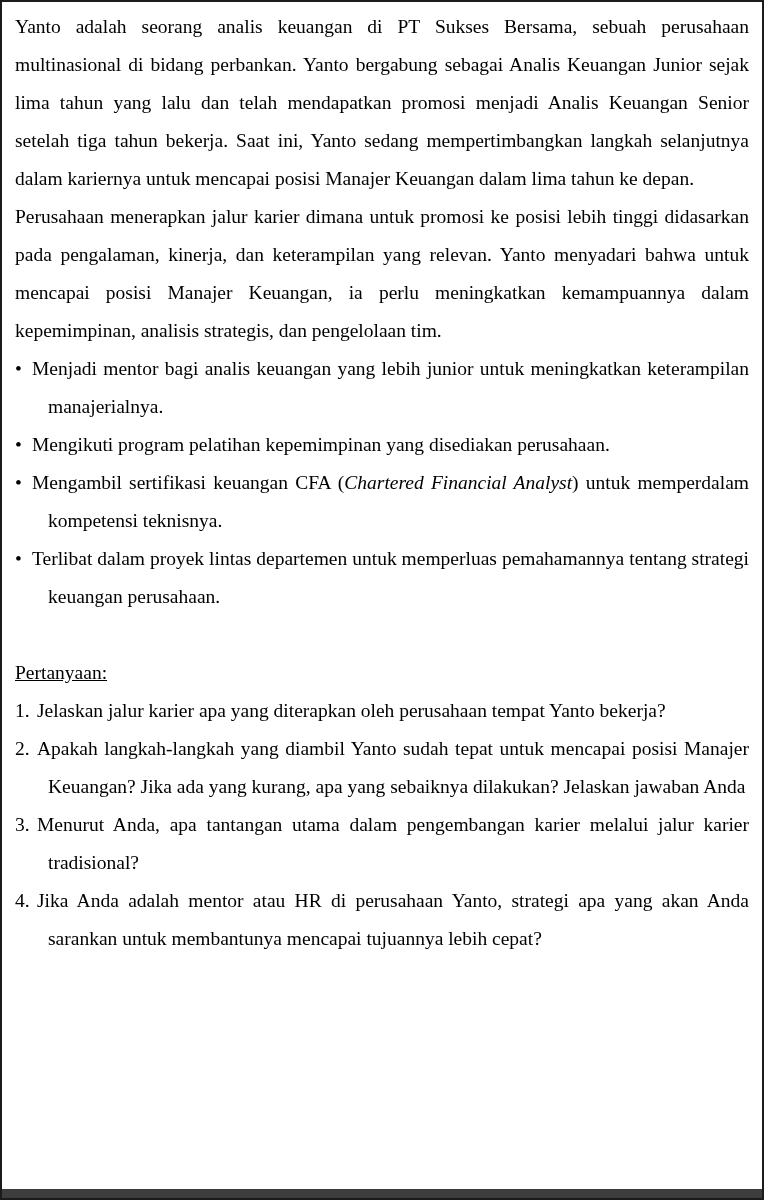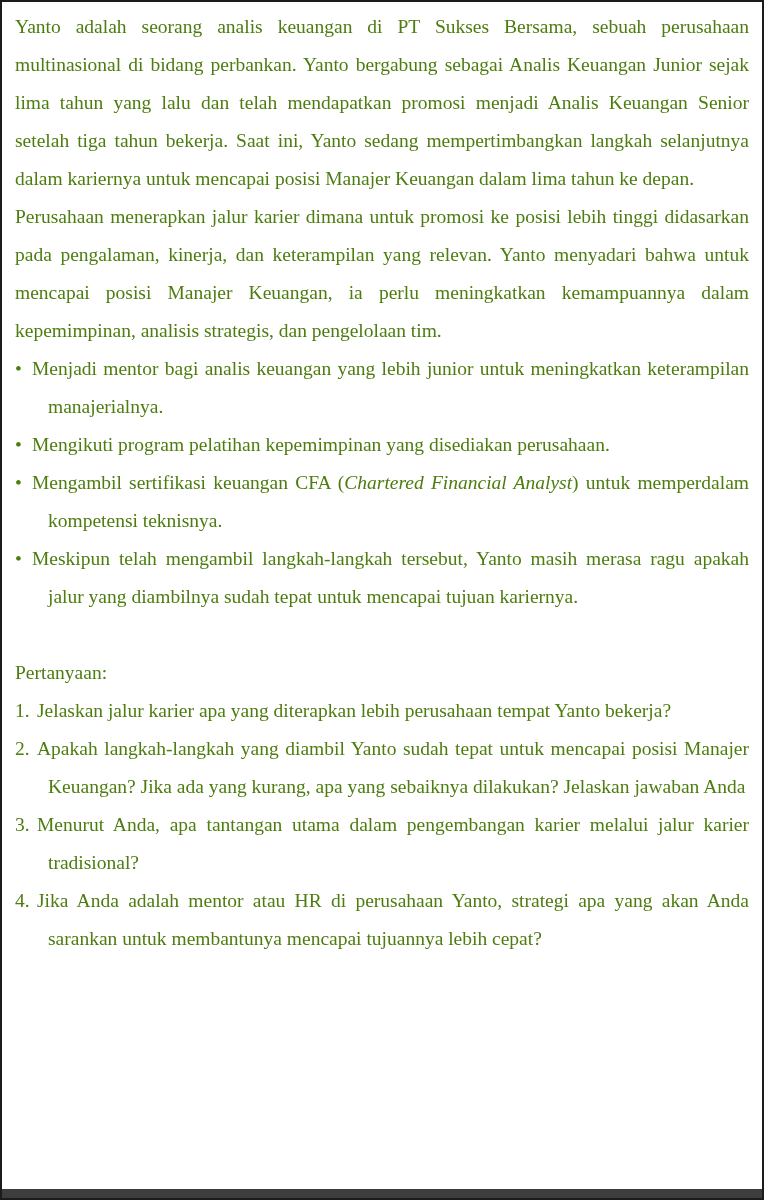--- a/index.html
+++ b/index.html
@@ -10,21 +10,21 @@
   .page {
     position: relative;
     width: 764px;
     height: 1200px;
     box-sizing: border-box;
     border: 2px solid #1b1b1b;
     background: #ffffff;
     font-family: "Liberation Serif", "DejaVu Serif", serif;
     font-size: 19.5px;
     line-height: 38px;
-    color: #4d7c0f;
+    color: #000000;
     overflow: hidden;
   }
   .content {
     box-sizing: border-box;
     padding: 6px 13px 0 13px;
   }
   .para {
     margin: 0;
     text-align: justify;
   }
@@ -41,20 +41,21 @@
     display: inline-block;
     text-indent: 0;
     width: 17px;
   }
   .q-section {
     margin-top: 38px;
   }
   .q-heading {
     margin: 0;
     text-align: left;
+    text-decoration: underline;
   }
   .q-item {
     margin: 0;
     padding-left: 33px;
     text-indent: -33px;
     text-align: justify;
   }
   .q-num {
     display: inline-block;
     text-indent: 0;
@@ -78,26 +79,26 @@
 <div class="page">
   <div class="content">
 
     <p class="para">Yanto adalah seorang analis keuangan di PT Sukses Bersama, sebuah perusahaan multinasional di bidang perbankan. Yanto bergabung sebagai Analis Keuangan Junior sejak lima tahun yang lalu dan telah mendapatkan promosi menjadi Analis Keuangan Senior setelah tiga tahun bekerja. Saat ini, Yanto sedang mempertimbangkan langkah selanjutnya dalam kariernya untuk mencapai posisi Manajer Keuangan dalam lima tahun ke depan.</p>
     <p class="para">Perusahaan menerapkan jalur karier dimana untuk promosi ke posisi lebih tinggi didasarkan pada pengalaman, kinerja, dan keterampilan yang relevan. Yanto menyadari bahwa untuk mencapai posisi Manajer Keuangan, ia perlu meningkatkan kemampuannya dalam kepemimpinan, analisis strategis, dan pengelolaan tim.</p>
 
     <div class="bullet-list">
       <div class="bullet-item"><span class="bullet-marker">•</span><span>Menjadi mentor bagi analis keuangan yang lebih junior untuk meningkatkan keterampilan manajerialnya.</span></div>
       <div class="bullet-item"><span class="bullet-marker">•</span><span>Mengikuti program pelatihan kepemimpinan yang disediakan perusahaan.</span></div>
       <div class="bullet-item"><span class="bullet-marker">•</span><span>Mengambil sertifikasi keuangan CFA (</span><em>Chartered Financial Analyst</em><span>) untuk memperdalam kompetensi teknisnya.</span></div>
-      <div class="bullet-item"><span class="bullet-marker">•</span><span>Meskipun telah mengambil langkah-langkah tersebut, Yanto masih merasa ragu apakah jalur yang diambilnya sudah tepat untuk mencapai tujuan kariernya.</span></div>
+      <div class="bullet-item"><span class="bullet-marker">•</span><span>Terlibat dalam proyek lintas departemen untuk memperluas pemahamannya tentang strategi keuangan perusahaan.</span></div>
     </div>
 
     <div class="q-section">
       <p class="q-heading">Pertanyaan:</p>
-      <div class="q-item"><span class="q-num">1.</span><span>Jelaskan jalur karier apa yang diterapkan lebih perusahaan tempat Yanto bekerja?</span></div>
+      <div class="q-item"><span class="q-num">1.</span><span>Jelaskan jalur karier apa yang diterapkan oleh perusahaan tempat Yanto bekerja?</span></div>
       <div class="q-item"><span class="q-num">2.</span><span>Apakah langkah-langkah yang diambil Yanto sudah tepat untuk mencapai posisi Manajer Keuangan? Jika ada yang kurang, apa yang sebaiknya dilakukan? Jelaskan jawaban Anda</span></div>
       <div class="q-item"><span class="q-num">3.</span><span>Menurut Anda, apa tantangan utama dalam pengembangan karier melalui jalur karier tradisional?</span></div>
       <div class="q-item"><span class="q-num">4.</span><span>Jika Anda adalah mentor atau HR di perusahaan Yanto, strategi apa yang akan Anda sarankan untuk membantunya mencapai tujuannya lebih cepat?</span></div>
     </div>
 
   </div>
 
   <div class="bottom-strip"></div>
 </div>
 

